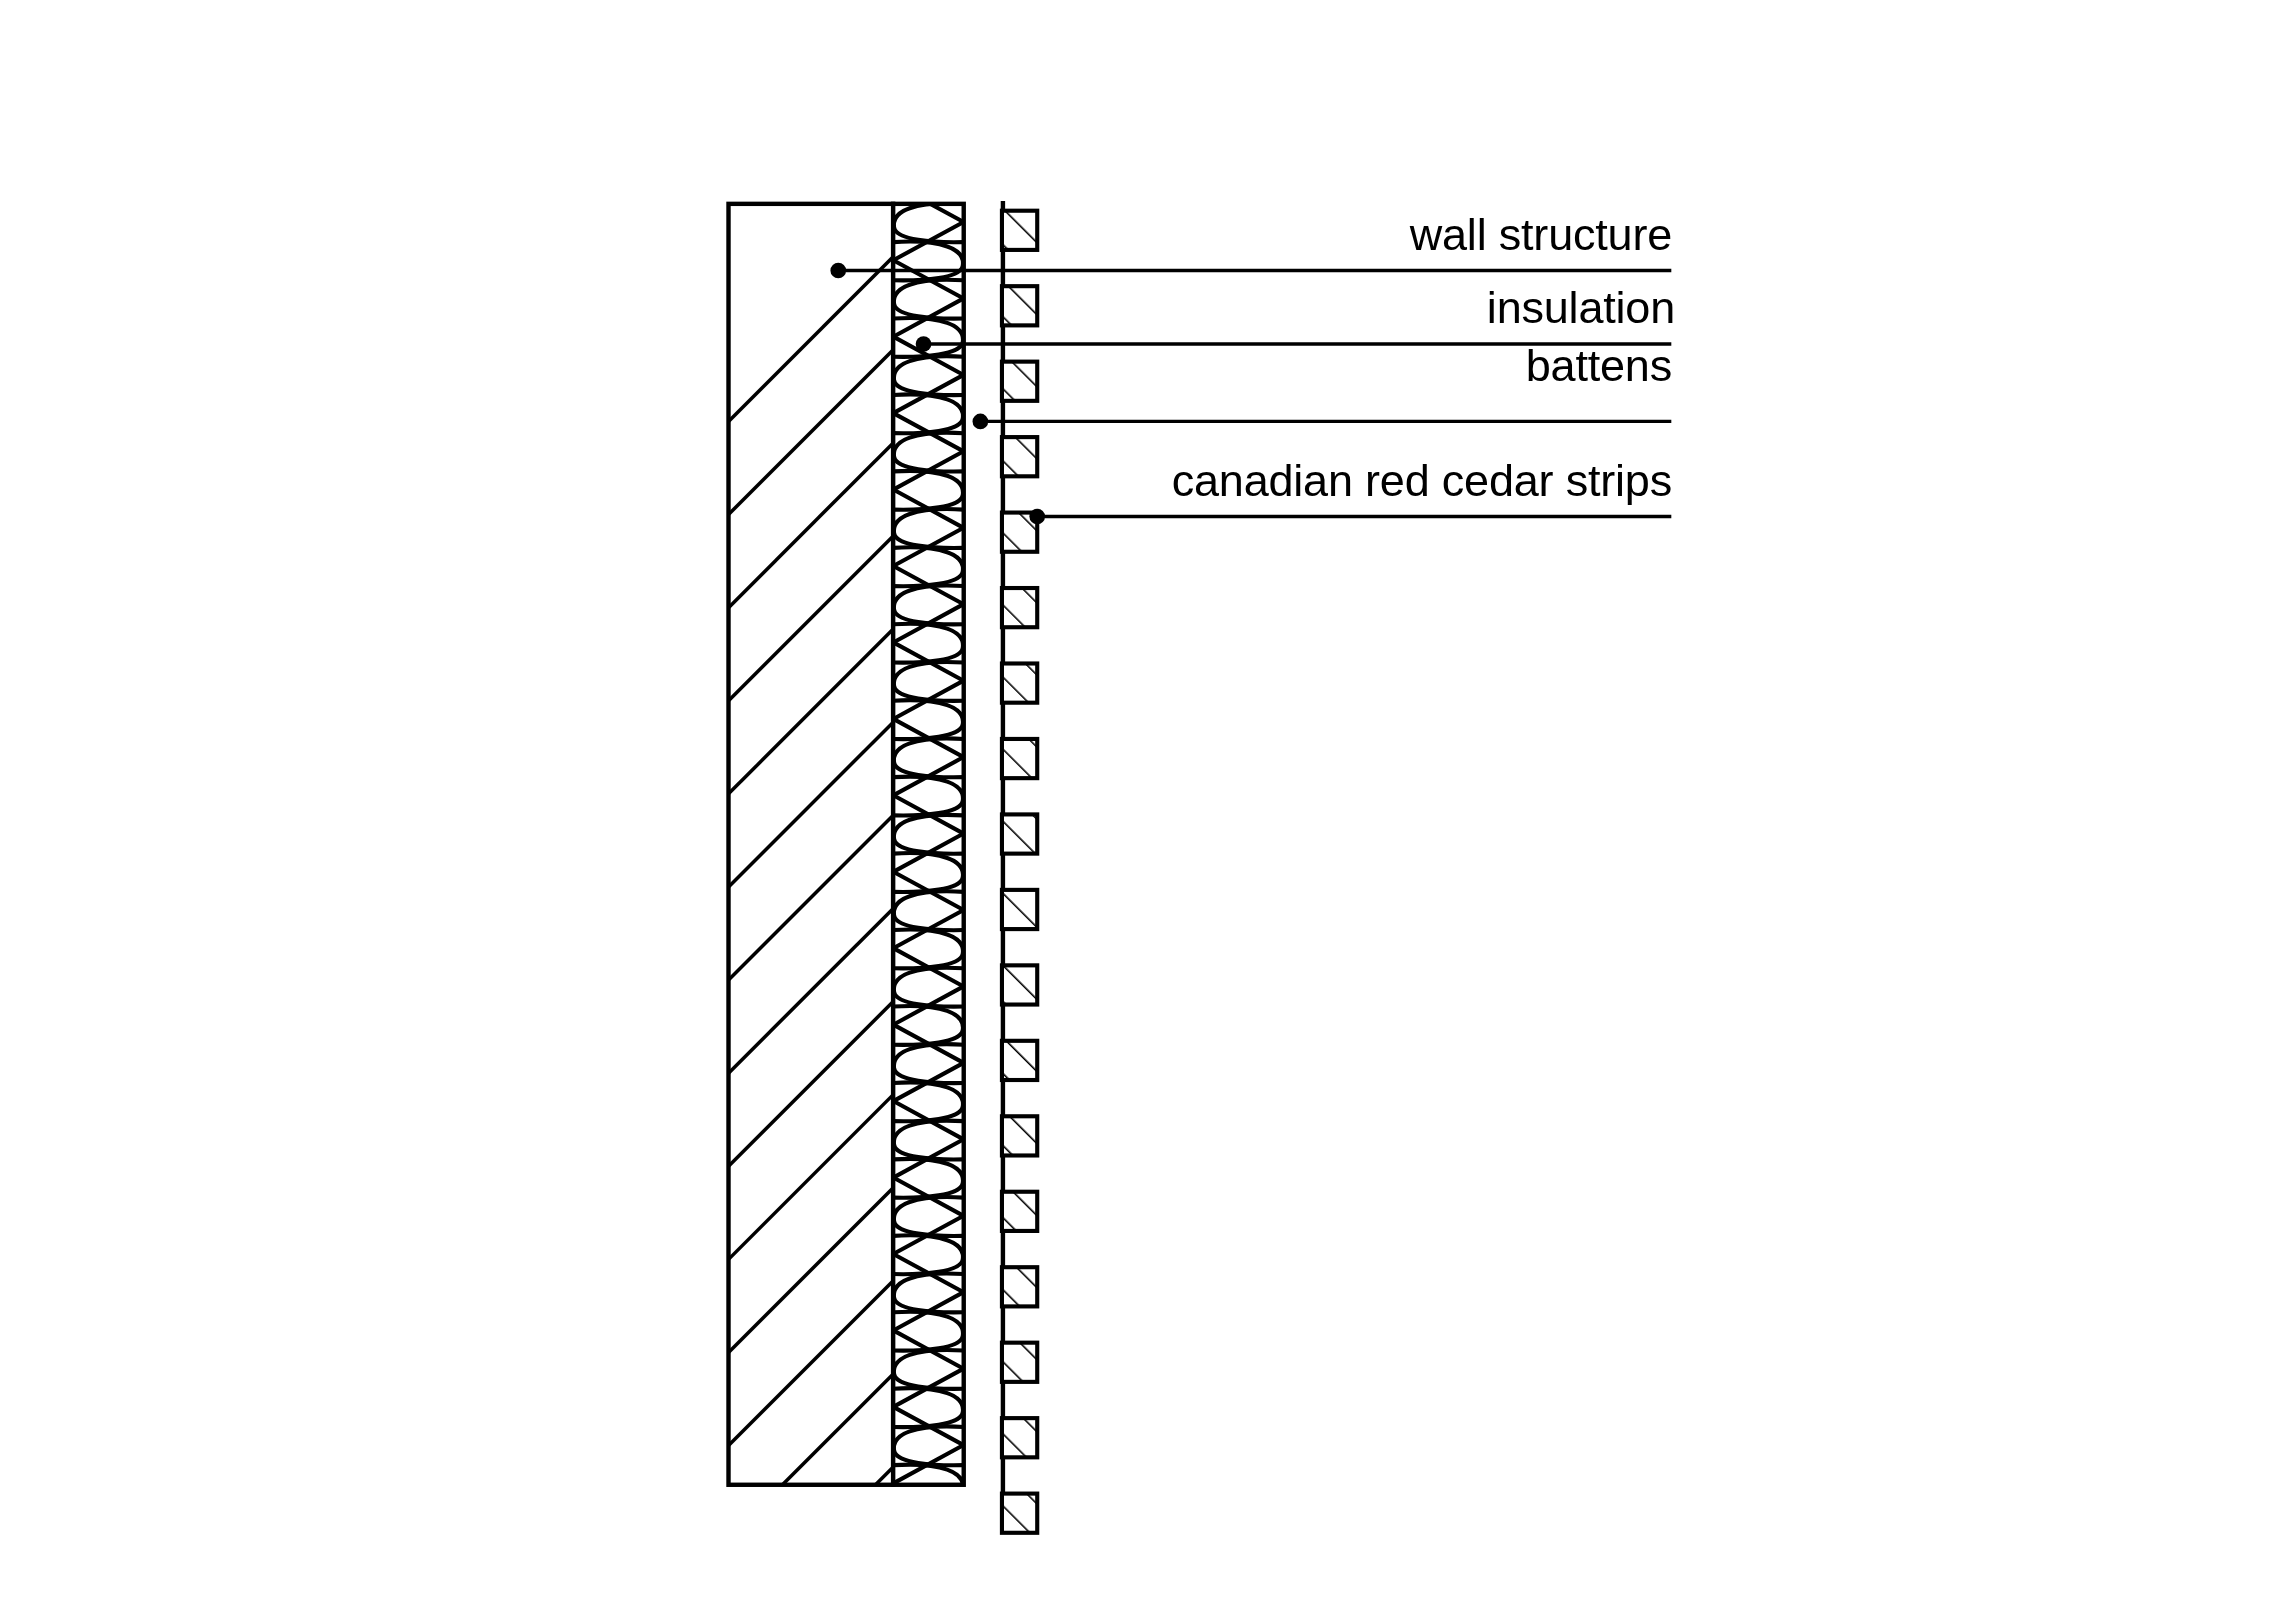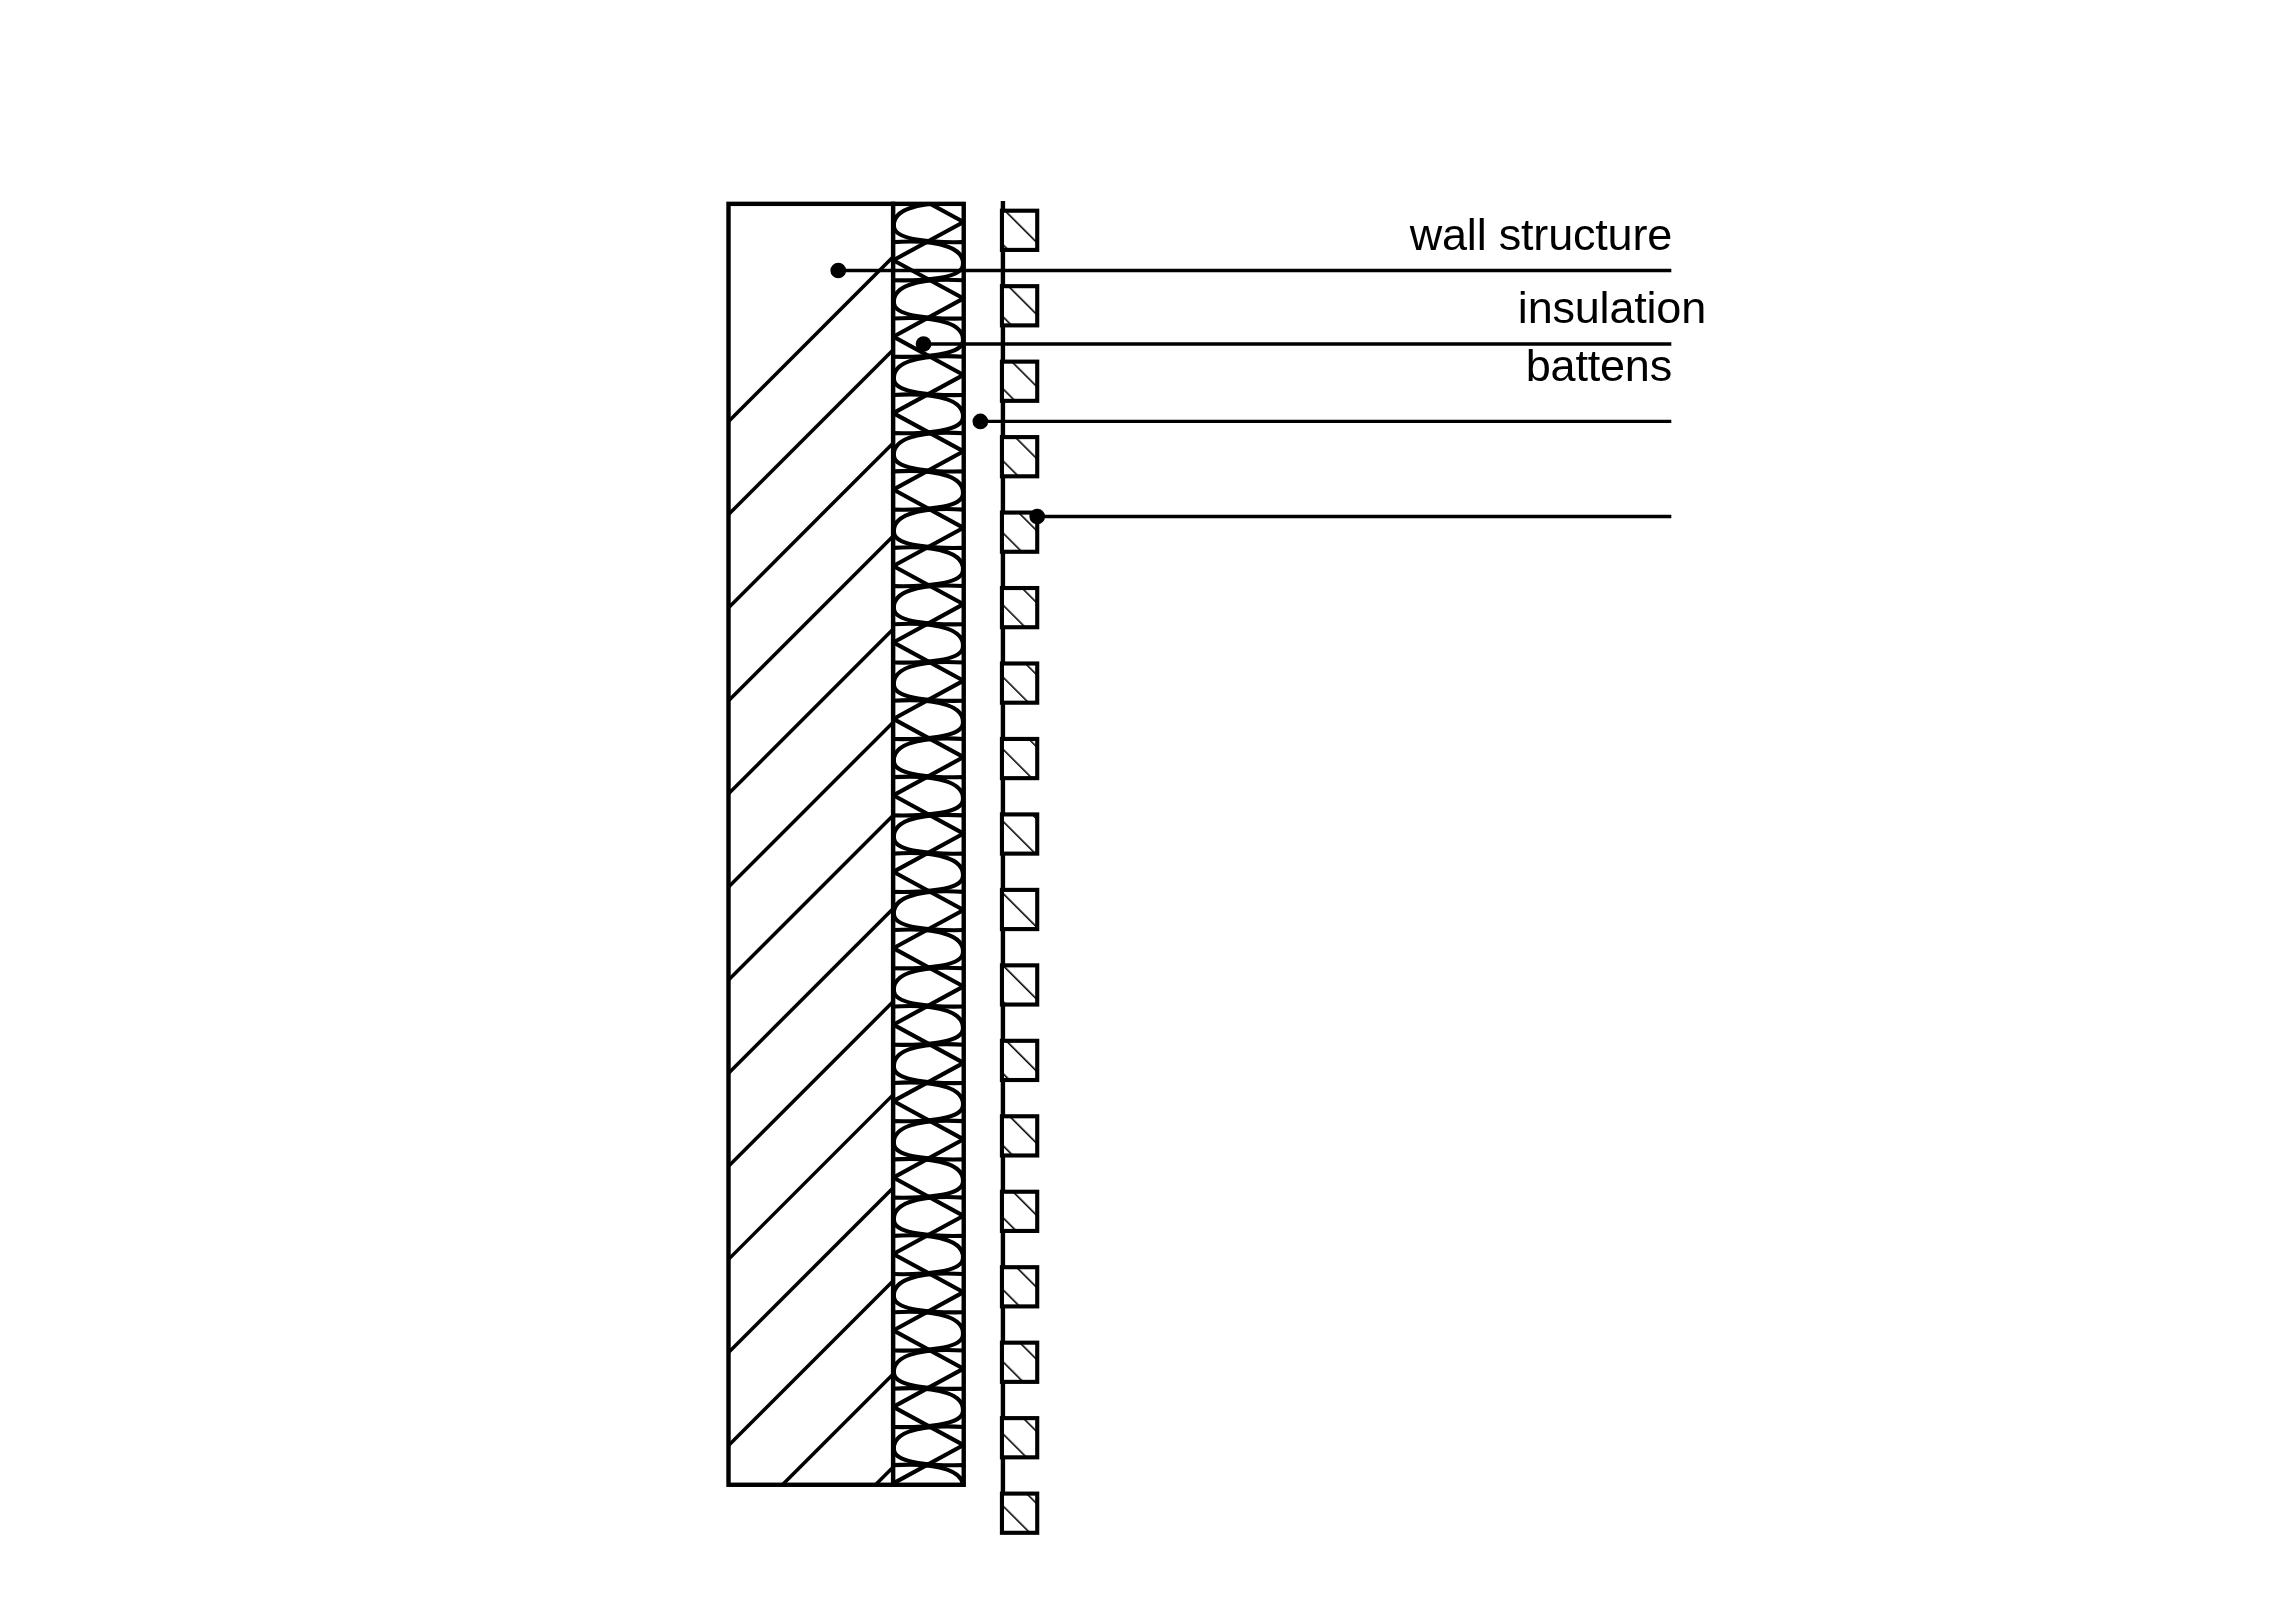--- a/index.html
+++ b/index.html
@@ -192,19 +192,20 @@
         <circle cx="942" cy="351" r="8" fill="#000000"></circle>
         <line x1="1000" y1="430" x2="1705" y2="430" stroke="#000000" stroke-width="3.4"></line>
         <circle cx="1000" cy="430" r="8" fill="#000000"></circle>
         <line x1="1058" y1="527" x2="1705" y2="527" stroke="#000000" stroke-width="3.4"></line>
         <circle cx="1058" cy="527" r="8" fill="#000000"></circle>
       </g>
   </svg>
 
   <div class="lbl" style="right:621px; top:209px;">wall structure</div>
 
-  <div class="lbl" style="right:587px; top:282px;">insulation</div>
+  <div class="lbl" style="right:618px; top:282px;">insulation</div>
 
   <div class="lbl" style="right:621px; top:340px;">battens</div>
 
+  <div class="lbl" style="right:621px; top:455px;">canadian red cedar strips</div>
 
 </div>
 
 
 </body></html>

